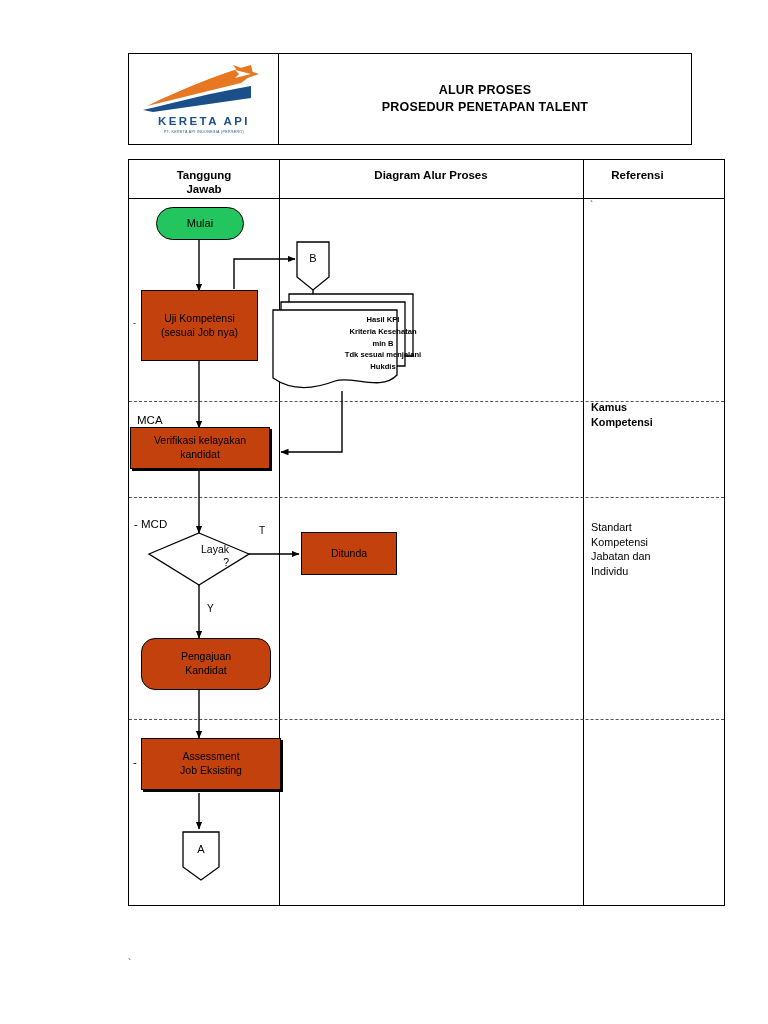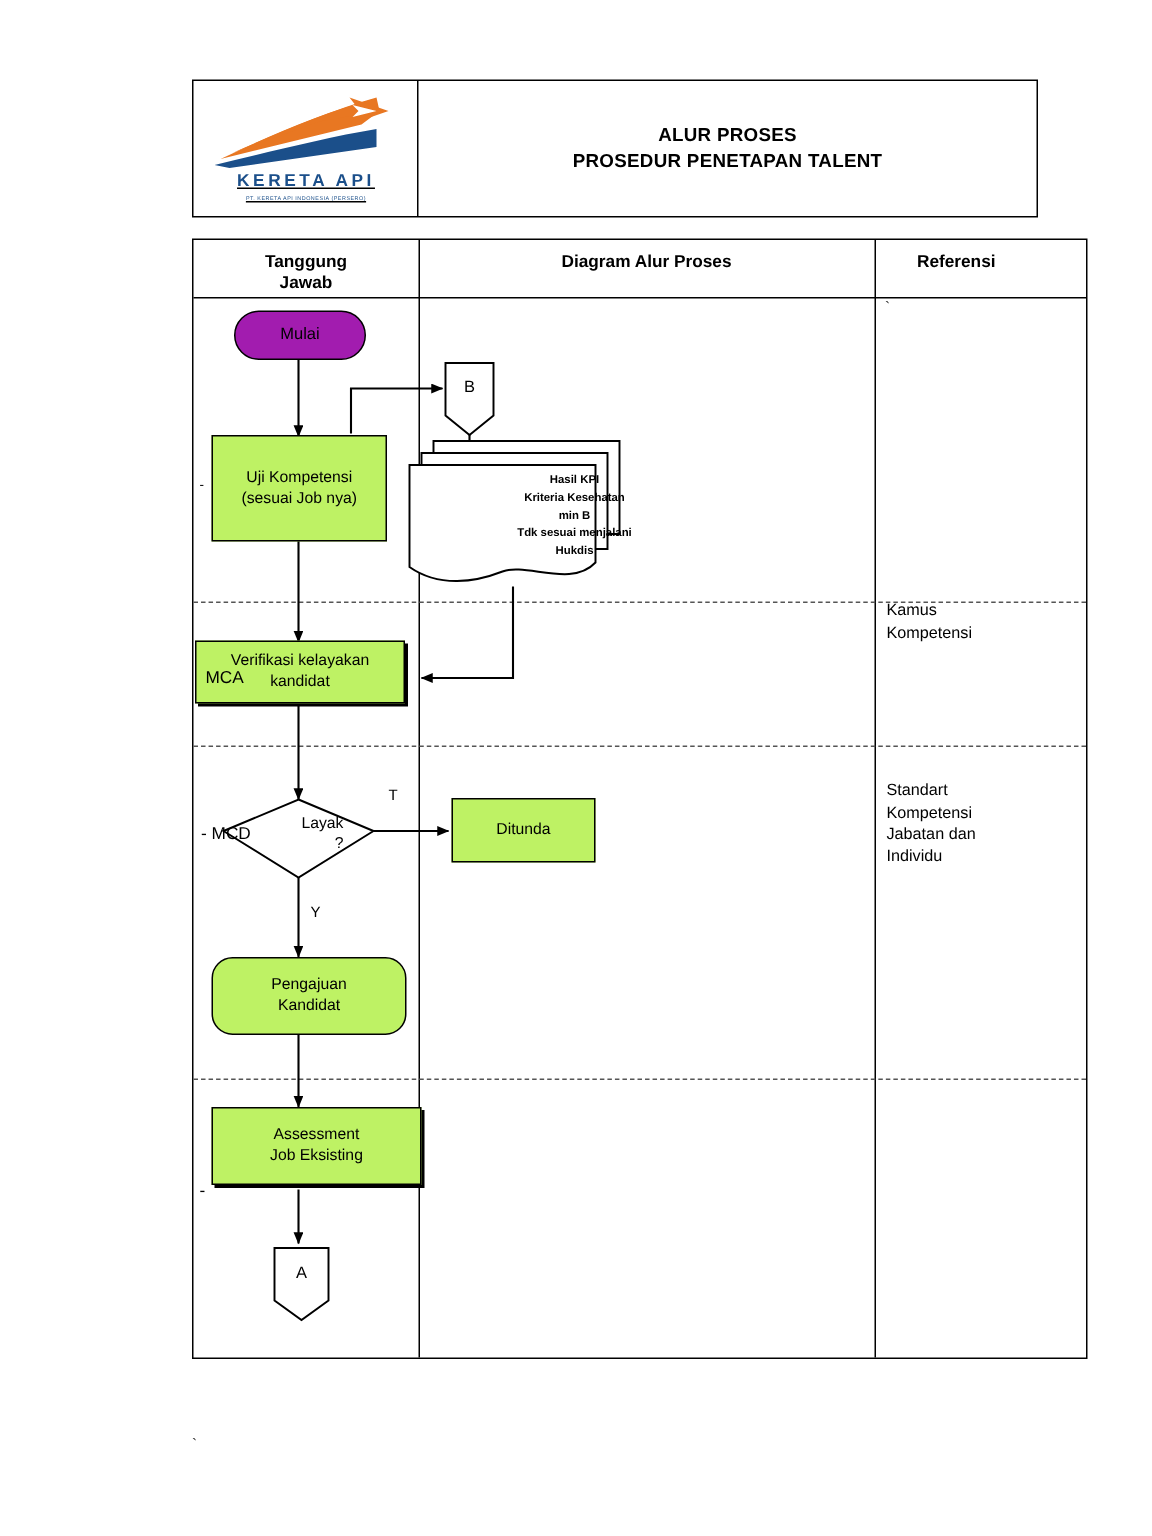--- a/index.html
+++ b/index.html
@@ -57,21 +57,20 @@
     width: 126px;
     height: 76px;
   }
   .kai-logo svg { display: block; }
   .kai-wordmark {
     position: absolute;
     left: 0;
     top: 54px;
     width: 126px;
     text-align: center;
-    text-decoration: underline;
   }
   .kai-wordmark .kai-main {
     font-size: 11.5px;
     font-weight: bold;
     letter-spacing: 2.4px;
     color: #1b4f8a;
     line-height: 1;
     white-space: nowrap;
   }
   .kai-wordmark .kai-sub {
@@ -148,26 +147,26 @@
     justify-content: center;
     text-align: center;
     font-size: 10.5px;
     line-height: 1.3;
     color: #000;
   }
 
   .terminal {
     border: 1px solid #000;
     border-radius: 22px;
-    background: #a21caf;
+    background: #22c55e;
     font-size: 11px;
   }
   .process {
     border: 1px solid #000;
-    background: #bef264;
+    background: #c2410c;
   }
   .process.shadowed {
     box-shadow: 2px 2px 0 0 #000;
   }
 
   .doc-text {
     position: absolute;
     text-align: center;
     font-size: 7.6px;
     font-weight: bold;
@@ -191,21 +190,20 @@
   .edge-label {
     position: absolute;
     font-size: 10px;
   }
 
   .lane-label {
     position: absolute;
     font-size: 11.5px;
     color: #000;
     white-space: nowrap;
-    margin-top: 32px;
   }
 
   .ref-text {
     position: absolute;
     font-size: 10.8px;
     line-height: 1.35;
     color: #000;
     white-space: pre-line;
   }
 
@@ -379,21 +377,21 @@
   </div>
 
   <div class="conn-label" style="left:54px; top:683px; width:36px;">A</div>
 
   <div class="lane-label" style="left:8px; top:254px;">MCA</div>
   <div class="lane-label" style="left:5px; top:358px;">- MCD</div>
   <div class="lane-label" style="left:4px; top:596px;">-</div>
 
   <div class="tick-mark" style="left:4px; top:158px;">-</div>
 
-  <div class="ref-text" style="left:462px; top:240px; width:104px;">Kamus
+  <div class="ref-text" style="left:462px; top:240px; width:104px;font-weight:bold;">Kamus
 Kompetensi</div>
   <div class="ref-text" style="left:462px; top:360px; width:104px;">Standart
 Kompetensi
 Jabatan dan
 Individu</div>
 
   <div class="stray-tick" style="left:461px; top:40px;">`</div>
 
 </div>
 

